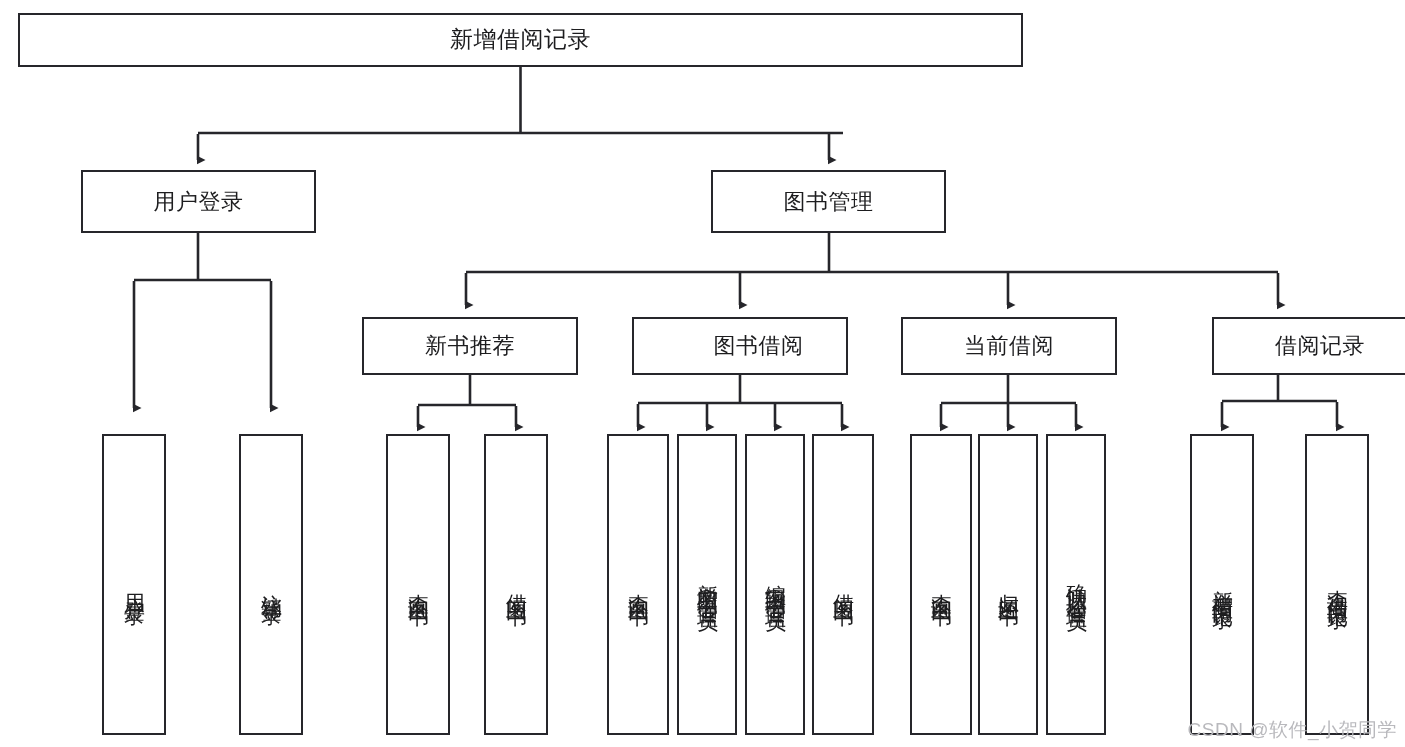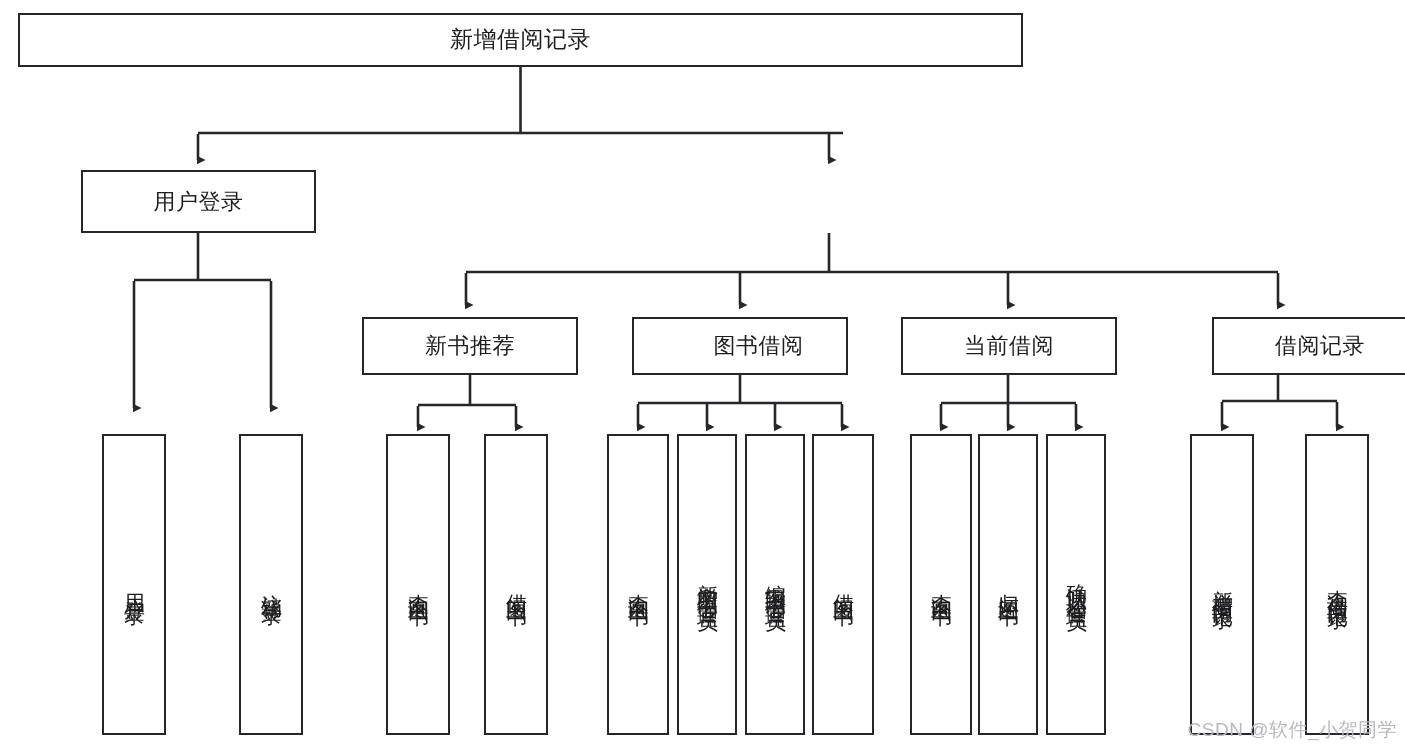--- a/index.html
+++ b/index.html
@@ -135,20 +135,23 @@
   </svg>
 
   <div class="node root" style="left:18px; top:13px; width:1005px; height:54px;">
     <span class="node-label">新增借阅记录</span>
   </div>
 
   <div class="node level2" style="left:81px; top:170px; width:235px; height:63px;">
     <span class="node-label">用户登录</span>
   </div>
 
+  <div class="node level2" style="left:711px; top:170px; width:235px; height:63px;">
+    <span class="node-label">图书管理</span>
+  </div>
 
   <div class="node level3" style="left:362px; top:317px; width:216px; height:58px;">
     <span class="node-label">新书推荐</span>
   </div>
 
   <div class="node level3" style="left:632px; top:317px; width:216px; height:58px;padding-left:37px;">
     <span class="node-label">图书借阅</span>
   </div>
 
   <div class="node level3" style="left:901px; top:317px; width:216px; height:58px;">

